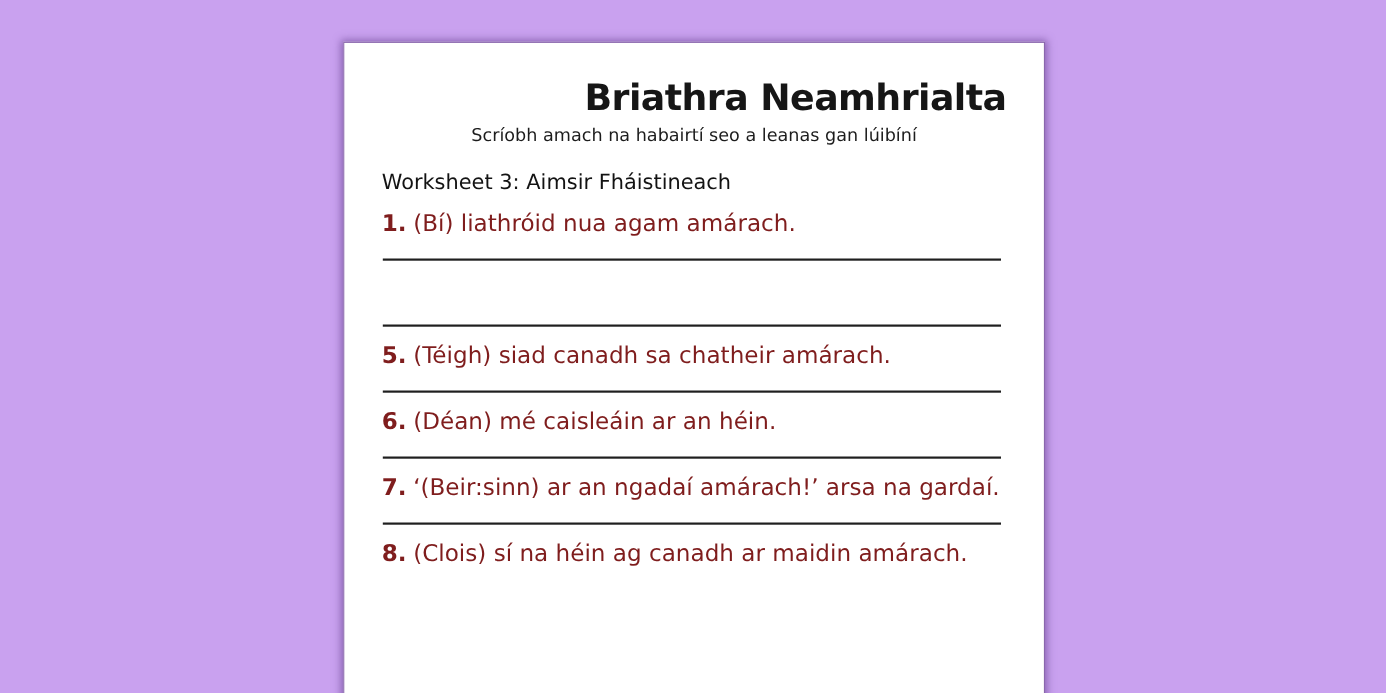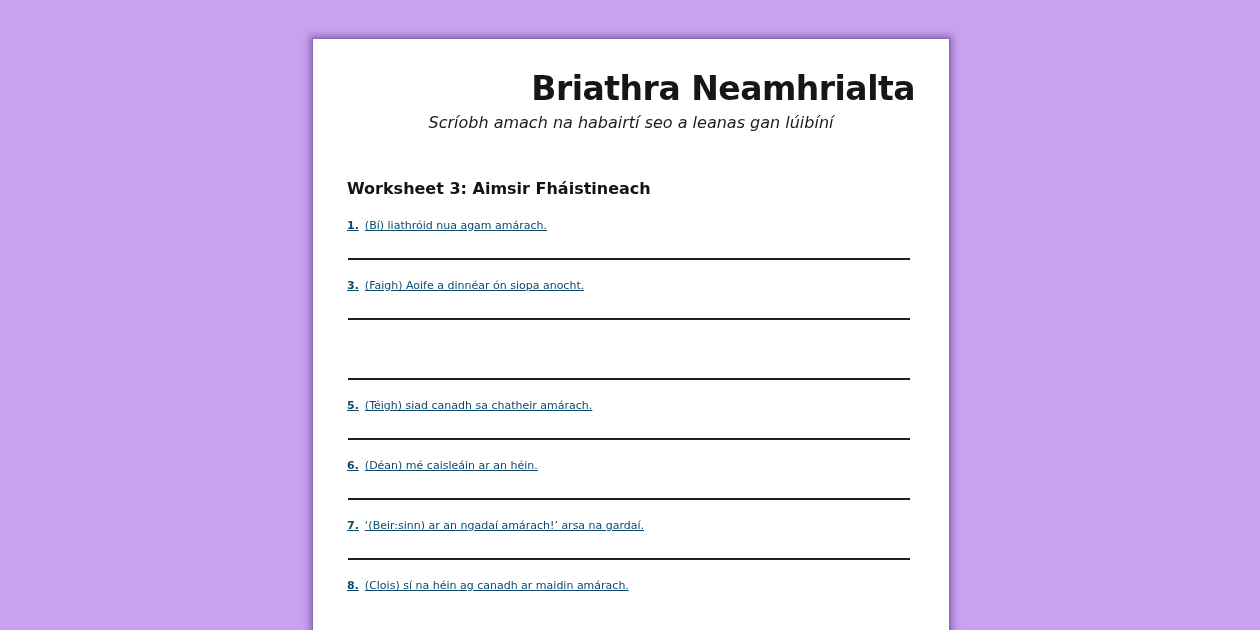--- a/index.html
+++ b/index.html
@@ -34,42 +34,40 @@
     letter-spacing: -0.5px;
     line-height: 40px;
     margin: 0;
   }
   .ws-subtitle {
     text-align: center;
     font-size: 16px;
     color: #1c1c1c;
     line-height: 22px;
     margin-top: 3px;
-    font-style: italic;
   }
   .ws-heading {
-    font-size: 16px;
-    font-weight: bold;
+    font-size: 19px;
+    font-weight: normal;
     color: #131313;
-    margin-top: 44px;
+    margin-top: 21px;
     line-height: 22px;
   }
   .q-list {
     margin-top: 16px;
   }
   .q-row {
     position: relative;
     height: 60px;
   }
   .q-text {
-    font-size: 11px;
-    color: #0c4a6e;
+    font-size: 21px;
+    color: #7f1d1d;
     line-height: 20px;
     white-space: nowrap;
-    text-decoration: underline;
   }
   .q-num {
     font-weight: bold;
     margin-right: 6px;
   }
   .answer-line {
     position: absolute;
     top: 42px;
     left: 1px;
     width: 562px;
@@ -88,24 +86,20 @@
   <div class="ws-heading">Worksheet 3: Aimsir Fháistineach</div>
 
   <div class="q-list">
 
     <div class="q-row">
       <div class="q-text"><span class="q-num">1.</span><span>(Bí) liathróid nua agam amárach.</span></div>
       <div class="answer-line"></div>
     </div>
 
 
-    <div class="q-row">
-      <div class="q-text"><span class="q-num">3.</span><span>(Faigh) Aoife a dinnéar ón siopa anocht.</span></div>
-      <div class="answer-line"></div>
-    </div>
 
     <div class="q-row">
       <div class="answer-line"></div>
     </div>
 
     <div class="q-row">
       <div class="q-text"><span class="q-num">5.</span><span>(Téigh) siad canadh sa chatheir amárach.</span></div>
       <div class="answer-line"></div>
     </div>
 

